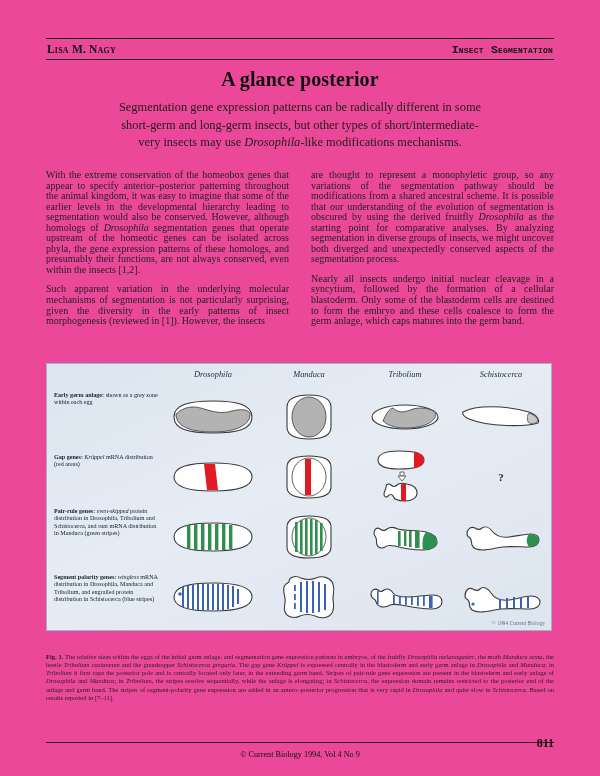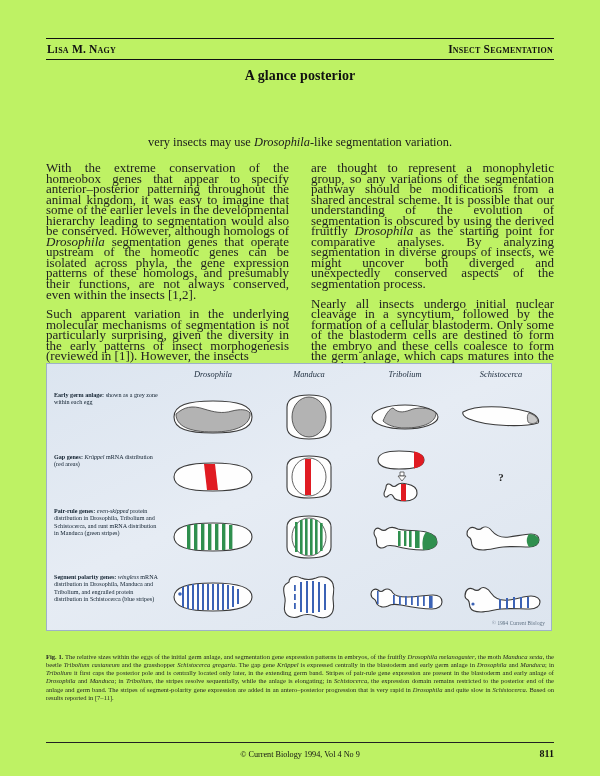--- a/index.html
+++ b/index.html
@@ -12,21 +12,21 @@
     height: 776px;
     font-family: "Liberation Serif", serif;
     color: #1a1a1a;
     position: relative;
     overflow: hidden;
   }
   .page {
     position: absolute;
     left: 0; top: 0;
     width: 600px; height: 776px;
-    background: #bef264;
+    background: #ec4899;
   }
 
   
   .runhead {
     position: absolute;
     left: 46px; top: 38px; width: 508px;
     border-top: 1.6px solid #111;
     border-bottom: 1.6px solid #111;
     height: 20px;
     display: flex;
@@ -37,51 +37,51 @@
     font-family: "Liberation Serif", serif;
     font-weight: bold;
     font-size: 11.5px;
     letter-spacing: 0.2px;
     color: #111;
     font-variant: small-caps;
     text-transform: none;
     white-space: nowrap;
   }
   .runhead-left { padding-left: 1px; }
-  .runhead-right { padding-right: 1px; }
+  .runhead-right { padding-right: 1px; font-family: Liberation Mono, monospace; }
 
   
   .title {
     position: absolute;
     left: 46px; top: 68px; width: 508px;
     text-align: center;
-    font-size: 14px;
+    font-size: 20px;
     font-weight: bold;
     font-family: "Liberation Serif", serif;
     color: #111;
     letter-spacing: 0.1px;
   }
 
   
   .standfirst {
     position: absolute;
     left: 88px; top: 99px; width: 424px;
     text-align: center;
     font-size: 12.4px;
     line-height: 17.5px;
     color: #1c1c1c;
   }
   .standfirst i { font-style: italic; }
 
   
   .col {
     position: absolute;
-    top: 163px;
+    top: 170px;
     width: 243px;
-    font-size: 13px;
+    font-size: 10px;
     line-height: 10.55px;
     text-align: justify;
     color: #222;
   }
   .col-left  { left: 46px; }
   .col-right { left: 311px; }
   .col p { margin: 0 0 9px 0; }
   .col i { font-style: italic; }
 
   
@@ -188,43 +188,43 @@
     border-top: 0.9px solid #222;
     display: flex;
     align-items: flex-end;
     justify-content: center;
     font-size: 8.2px;
     color: #111;
   }
   .footer-center { text-align: right; margin-top: 26px; }
   .folio {
     position: absolute;
-    right: 0; bottom: 0;
-    font-size: 10px;
+    right: 0; bottom: 8px;
+    font-size: 12px;
     font-weight: bold;
     color: #111;
     padding-left: 36px;
   }
 </style>
 </head>
 <body>
 
 <div class="page">
 
   <div class="runhead">
     <span class="runhead-left">Lisa M. Nagy</span>
     <span class="runhead-right">Insect Segmentation</span>
   </div>
 
   <div class="title">A glance posterior</div>
 
   <div class="standfirst">
-    <br>
-    <br>
-    <span>very insects may use </span><i>Drosophila</i><span>-like segmentation variation.</span>
+    <span>Segmentation gene expression patterns can be radically different in some</span><br>
+    <span>short-germ and long-germ insects, but other types of short/intermediate-</span><br>
+    <span>very insects may use </span><i>Drosophila</i><span>-like modifications mechanisms.</span>
   </div>
 
   <div class="col col-left">
     <p><span>With the extreme conservation of the homeobox genes that appear to specify anterior–posterior patterning throughout the animal kingdom, it was easy to imagine that some of the earlier levels in the developmental hierarchy leading to segmentation would also be conserved. However, although homologs of </span><i>Drosophila</i><span> segmentation genes that operate upstream of the homeotic genes can be isolated across phyla, the gene expression patterns of these homologs, and presumably their functions, are not always conserved, even within the insects [1,2].</span></p>
     <p>Such apparent variation in the underlying molecular mechanisms of segmentation is not particularly surprising, given the diversity in the early patterns of insect morphogenesis (reviewed in [1]). However, the insects</p>
   </div>
 
   <div class="col col-right">
     <p><span>are thought to represent a monophyletic group, so any variations of the segmentation pathway should be modifications from a shared ancestral scheme. It is possible that our understanding of the evolution of segmentation is obscured by using the derived fruitfly </span><i>Drosophila</i><span> as the starting point for comparative analyses. By analyzing segmentation in diverse groups of insects, we might uncover both diverged and unexpectedly conserved aspects of the segmentation process.</span></p>
     <p>Nearly all insects undergo initial nuclear cleavage in a syncytium, followed by the formation of a cellular blastoderm. Only some of the blastoderm cells are destined to form the embryo and these cells coalesce to form the germ anlage, which caps matures into the germ band.</p>

